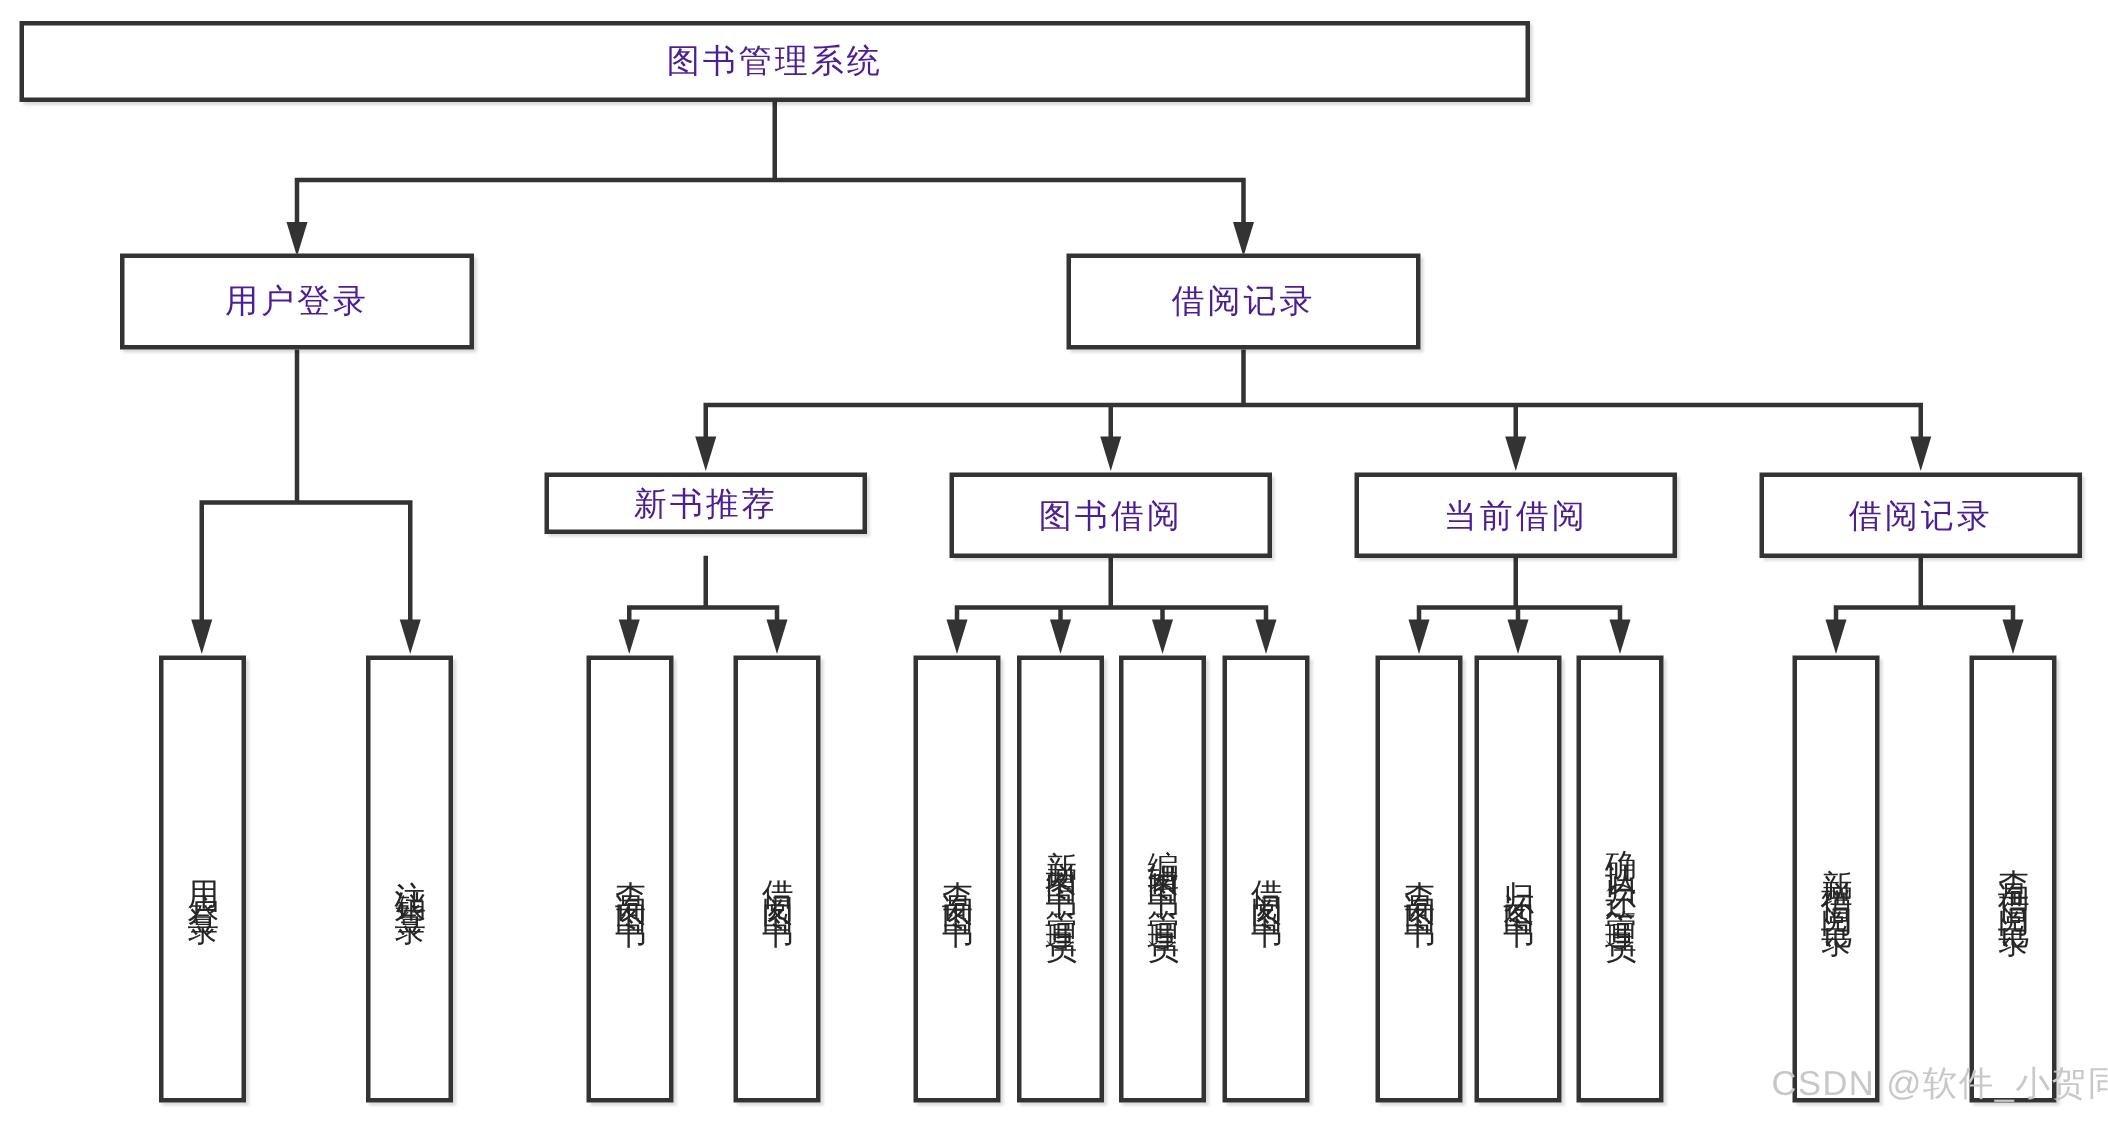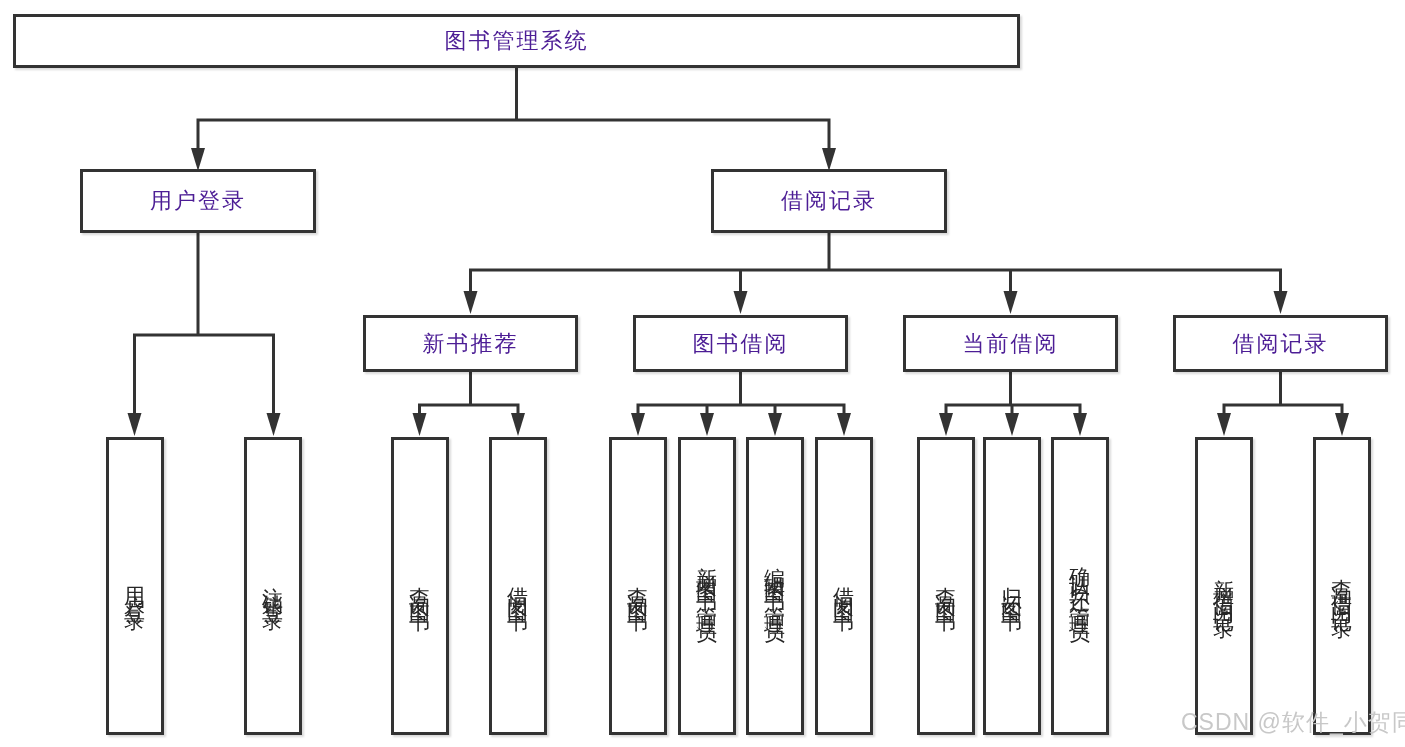--- a/index.html
+++ b/index.html
@@ -123,21 +123,21 @@
       <polygon points="1217,413 1231,413 1224,436" fill="#333333" stroke="none"></polygon>
       <polygon points="1335,413 1349,413 1342,436" fill="#333333" stroke="none"></polygon>
     </g>
   </svg>
 
   <div class="hnode" style="left:13px; top:14px; width:1007px; height:54px;">图书管理系统</div>
 
   <div class="hnode" style="left:80px; top:169px; width:236px; height:64px;">用户登录</div>
   <div class="hnode" style="left:711px; top:169px; width:236px; height:64px;">借阅记录</div>
 
-  <div class="hnode" style="left:363px; top:315px; width:215px; height:57px;">新书推荐</div>
+  <div class="hnode" style="left:363px; top:315px; width:215px; height:41px;">新书推荐</div>
   <div class="hnode" style="left:903px; top:315px; width:215px; height:57px;">当前借阅</div>
   <div class="hnode" style="left:633px; top:315px; width:215px; height:57px;">图书借阅</div>
   <div class="hnode" style="left:1173px; top:315px; width:215px; height:57px;">借阅记录</div>
 
   <div class="leaf" style="left:106px;">
     <span class="vtext">用户登录</span>
   </div>
   <div class="leaf" style="left:244px;">
     <span class="vtext">注销登录</span>
   </div>

